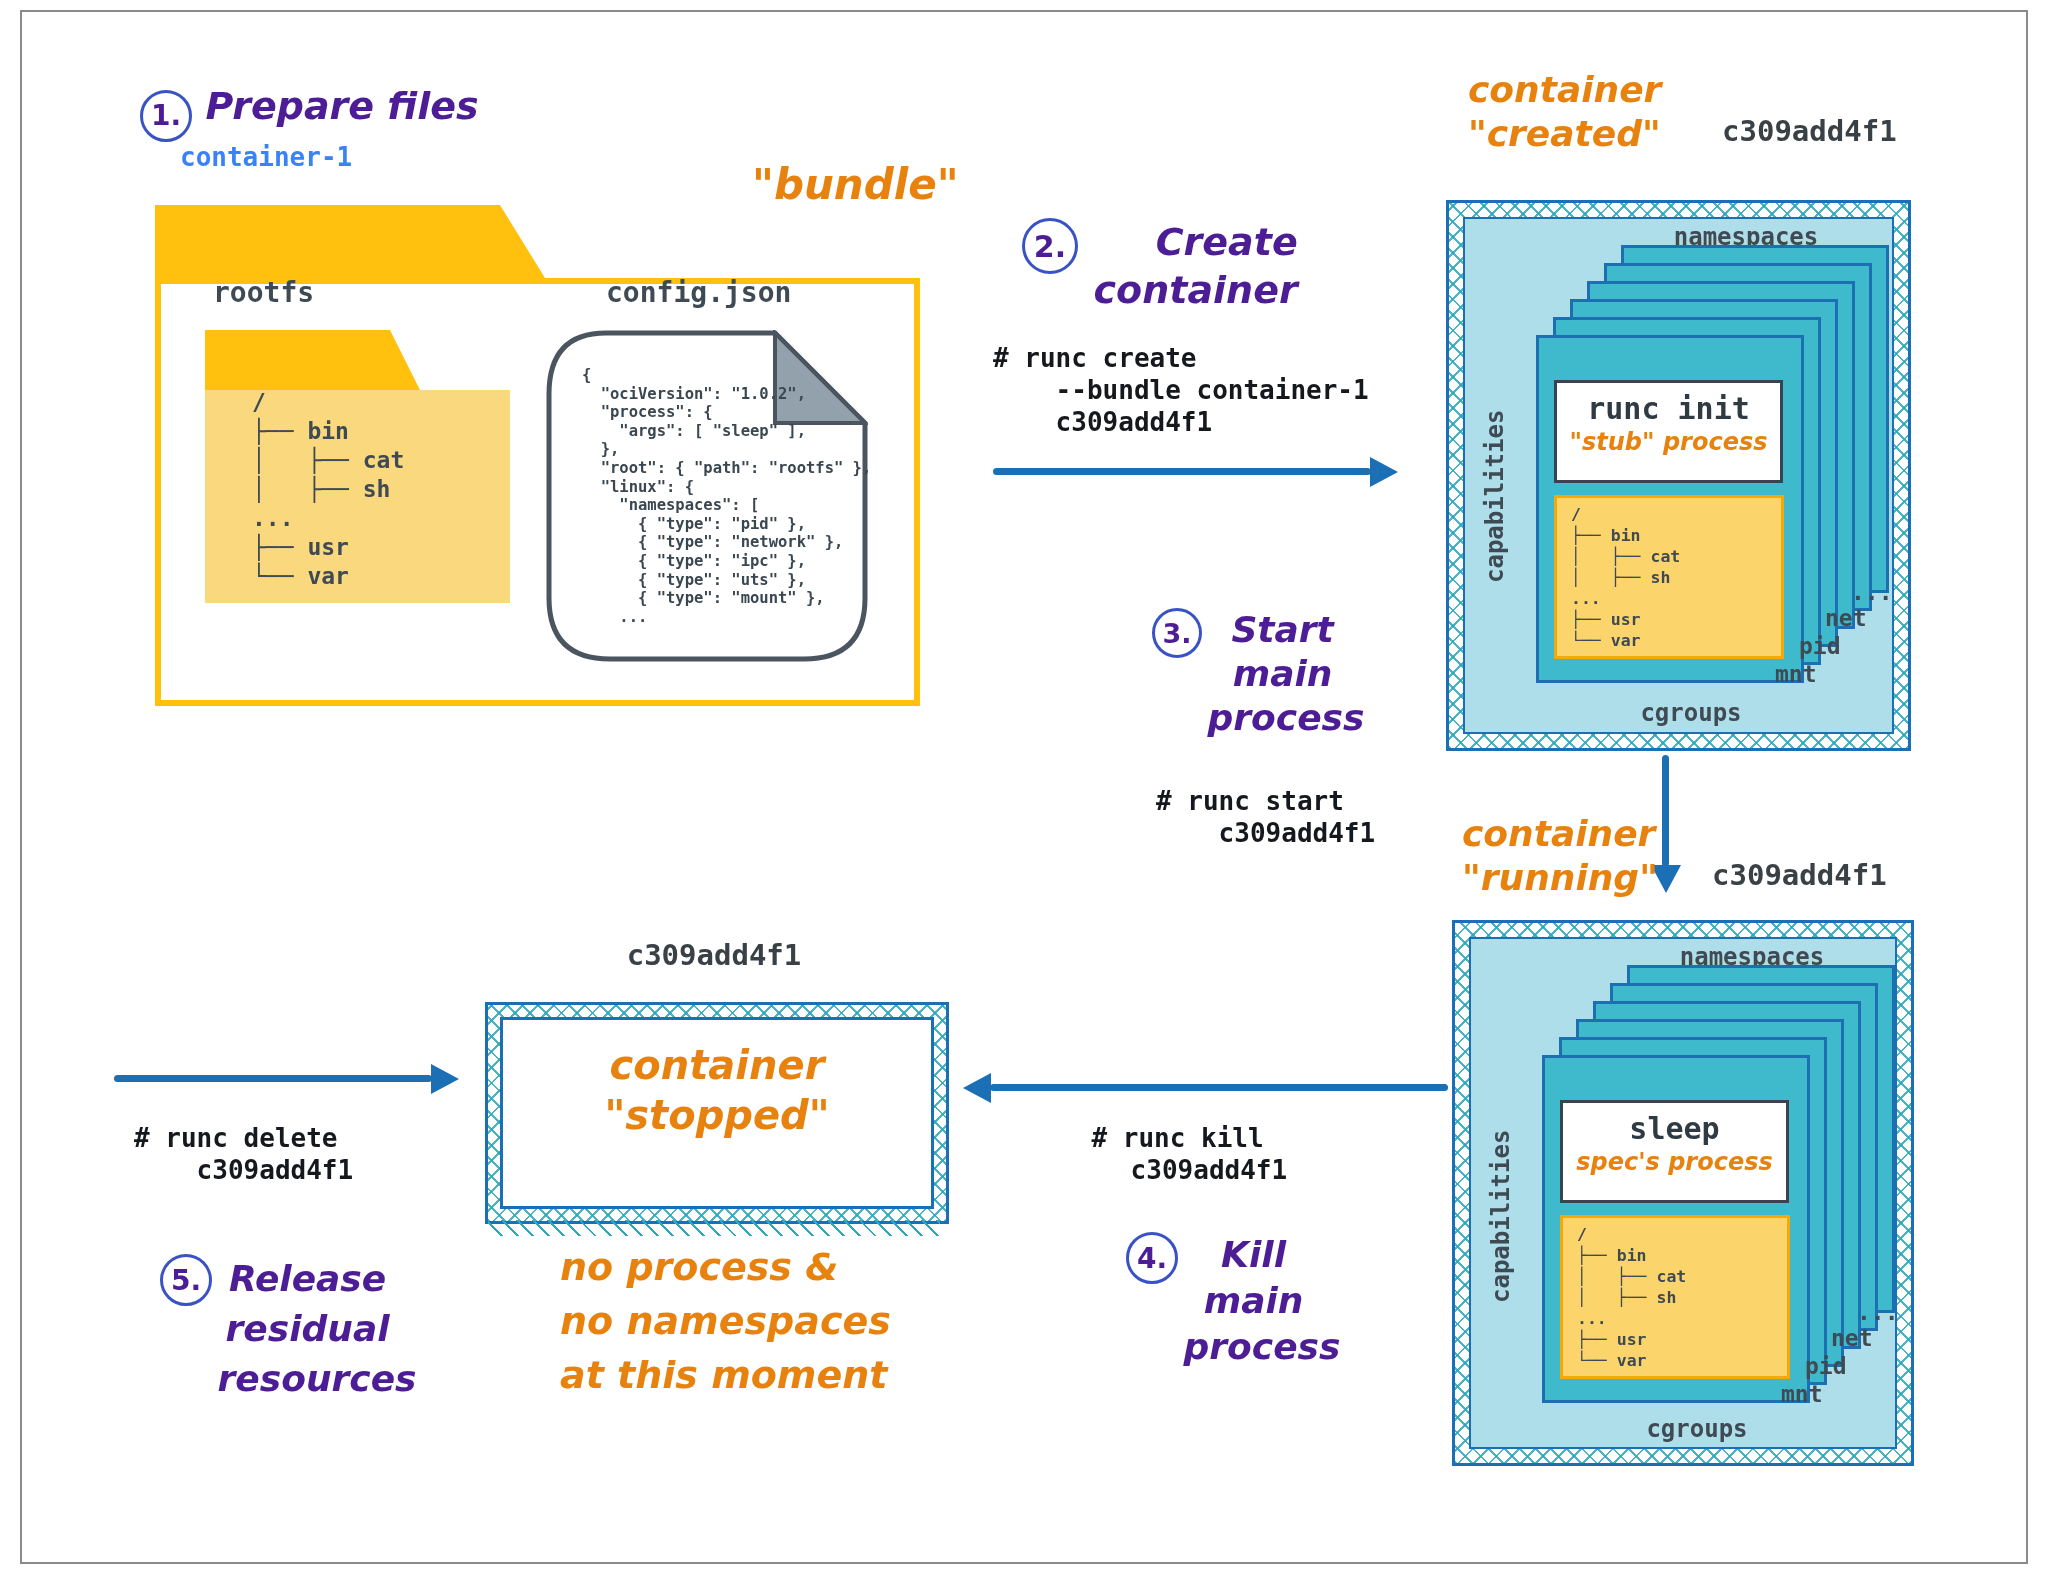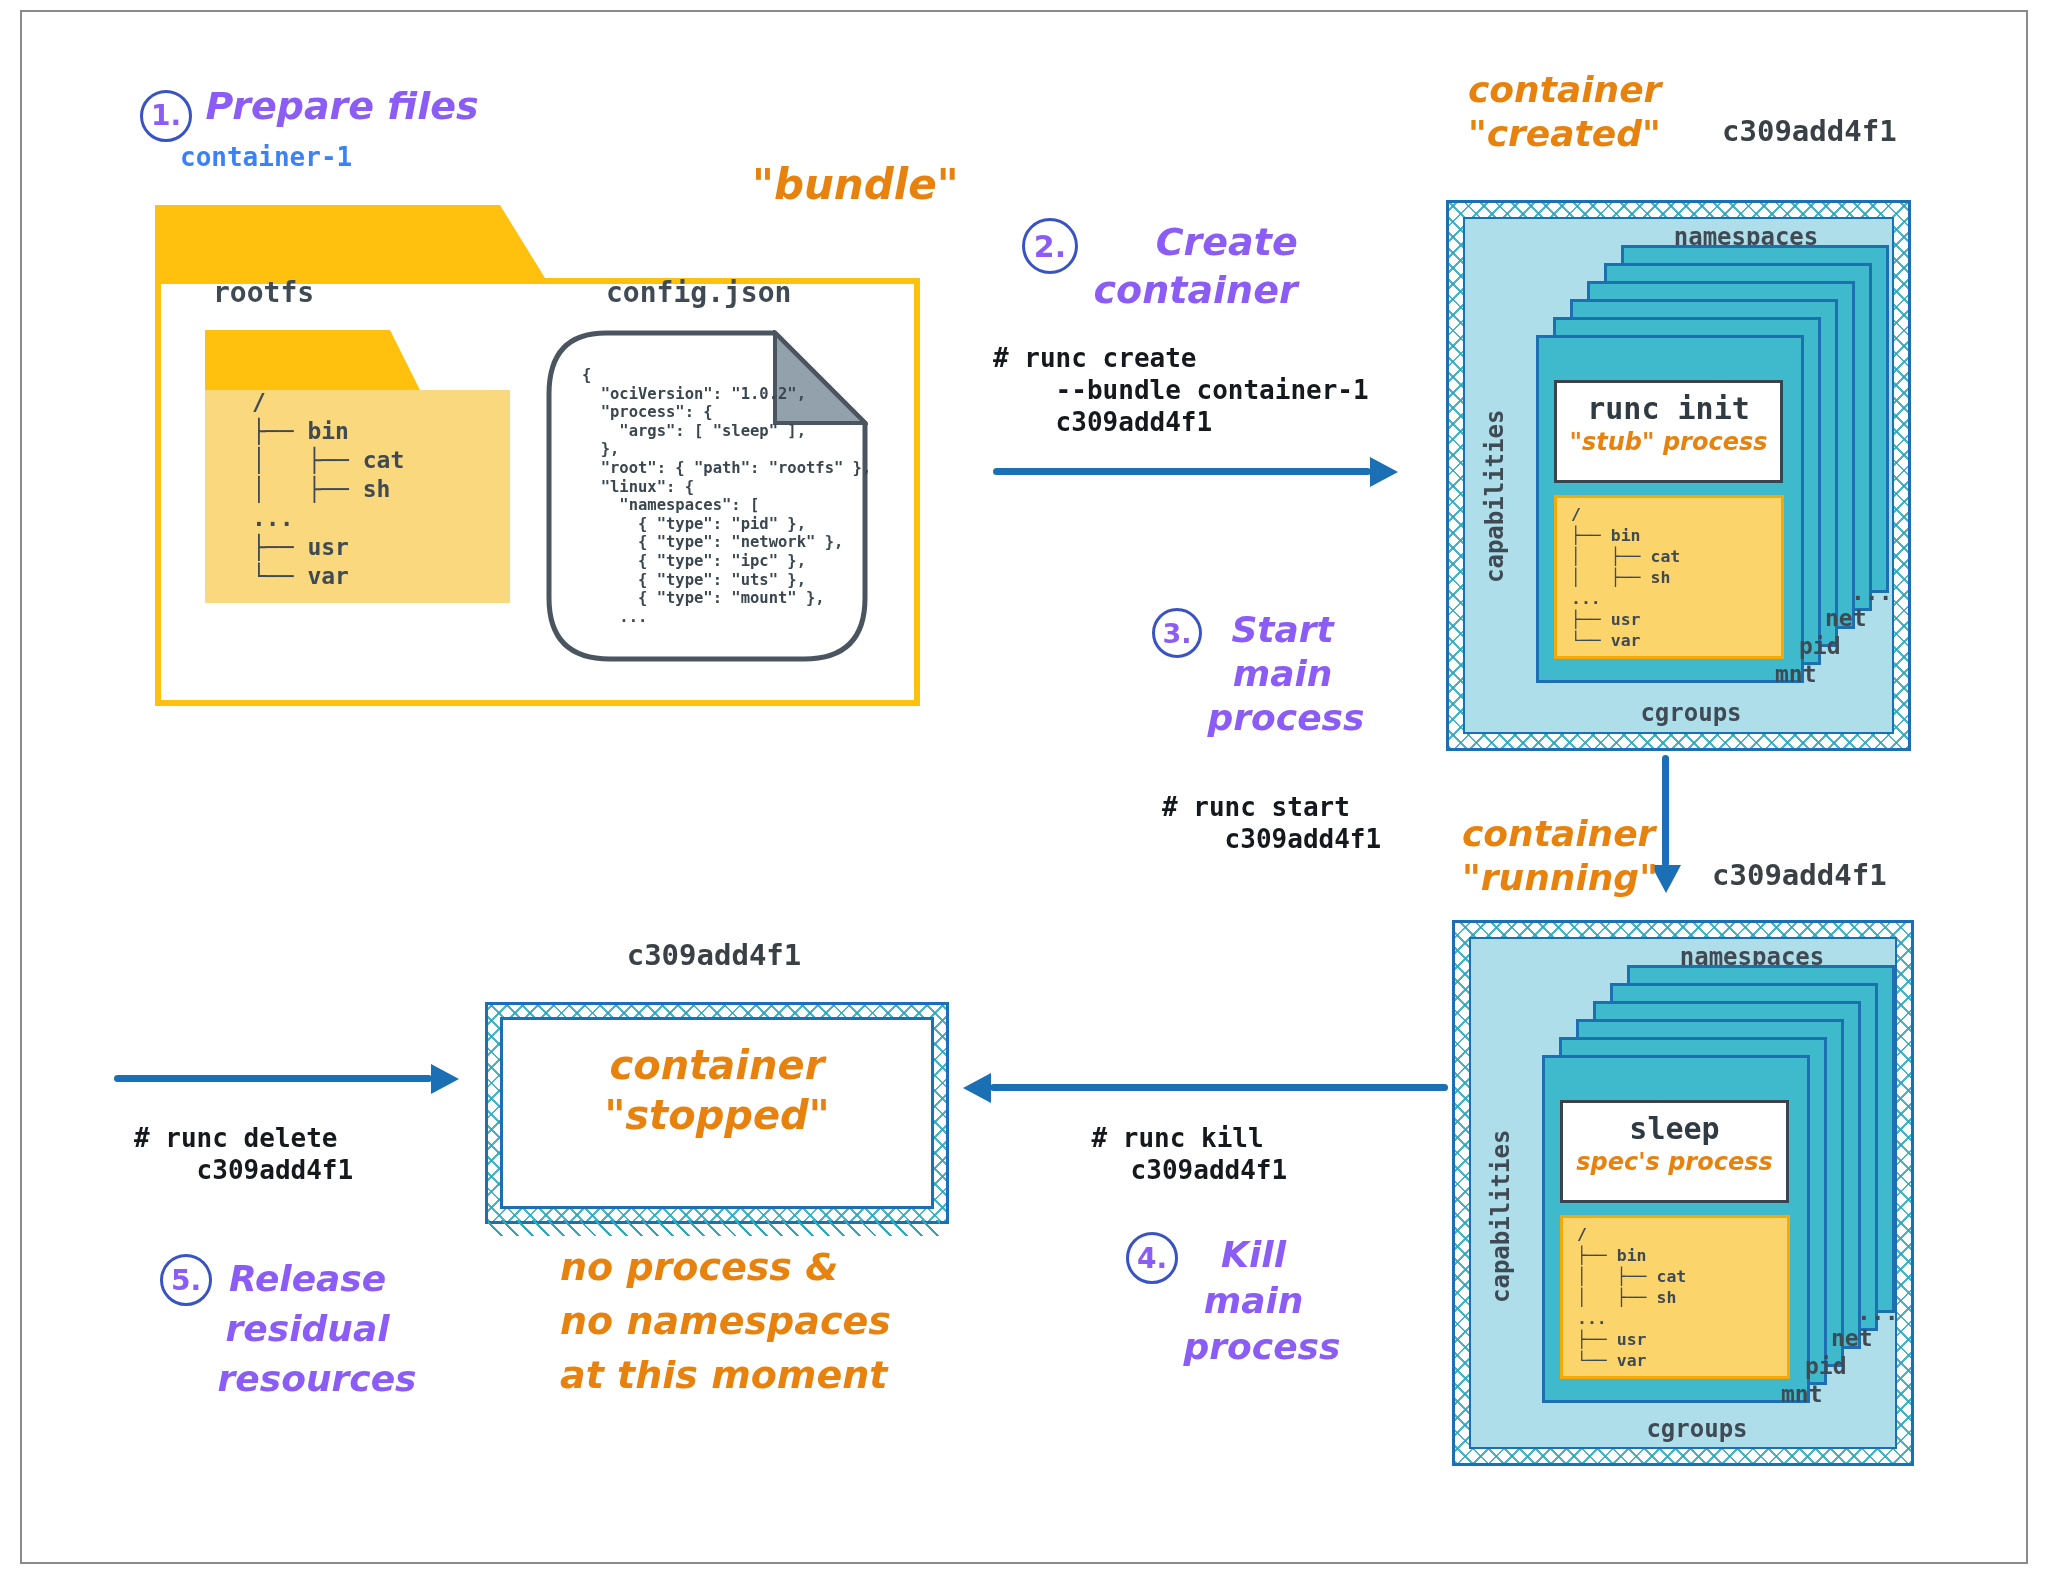--- a/index.html
+++ b/index.html
@@ -7,21 +7,21 @@
        font-family:"DejaVu Sans",sans-serif;color:#39444e;}
   .abs{position:absolute;}
   .mono{font-family:"DejaVu Sans Mono",monospace;}
   .preline{white-space:pre-line;}
   .ctr{text-align:center;}
 
   
   .frame{left:20px;top:10px;width:2004px;height:1550px;border:2px solid #8a8a8a;}
 
   
-  .hand-blue{color:#8b5cf6;font-style:italic;font-weight:700;}
+  .hand-blue{color:#4c1d95;font-style:italic;font-weight:700;}
   .hand-orange{color:#e8820e;font-style:italic;font-weight:700;}
   .circle-num{display:inline-flex;align-items:center;justify-content:center;
      border:3px solid #3a53c4;border-radius:50%;width:46px;height:46px;
      font-size:28px;font-style:normal;}
 
   
   .cmd{font-family:"DejaVu Sans Mono",monospace;font-weight:700;font-size:26px;
        line-height:32px;color:#15181c;white-space:pre;}
 
   
@@ -179,21 +179,21 @@
 
   <div class="abs mlabel ctr" style="left:122px;top:496px;width:240px;font-size:24px;">cgroups</div>
 </div>
 
 <div class="abs hand-blue" style="left:1152px;top:608px;">
   <span class="circle-num" style="width:44px;height:44px;font-size:27px;">3.</span>
   <span class="preline ctr" style="display:inline-block;width:150px;font-size:36px;line-height:44px;vertical-align:top;">Start
 main
 process</span>
 </div>
-<pre class="abs cmd" style="left:1146px;top:775px;margin:16px;"># runc start
+<pre class="abs cmd" style="left:1146px;top:775px;margin:10px;"># runc start
     c309add4f1</pre>
 <div class="abs arrow-v" style="left:1662px;top:755px;height:112px;"></div>
 
 <div class="abs hand-orange preline ctr" style="left:1462px;top:812px;width:190px;font-size:36px;line-height:44px;">container
 "running"</div>
 <div class="abs id-label" style="left:1712px;top:858px;">c309add4f1</div>
 
 <div class="abs hatchbox" style="left:1452px;top:920px;width:456px;height:540px;">
   <div class="panel"></div>
   <div class="abs mlabel ctr" style="left:177px;top:20px;width:240px;font-size:24px;">namespaces</div>

